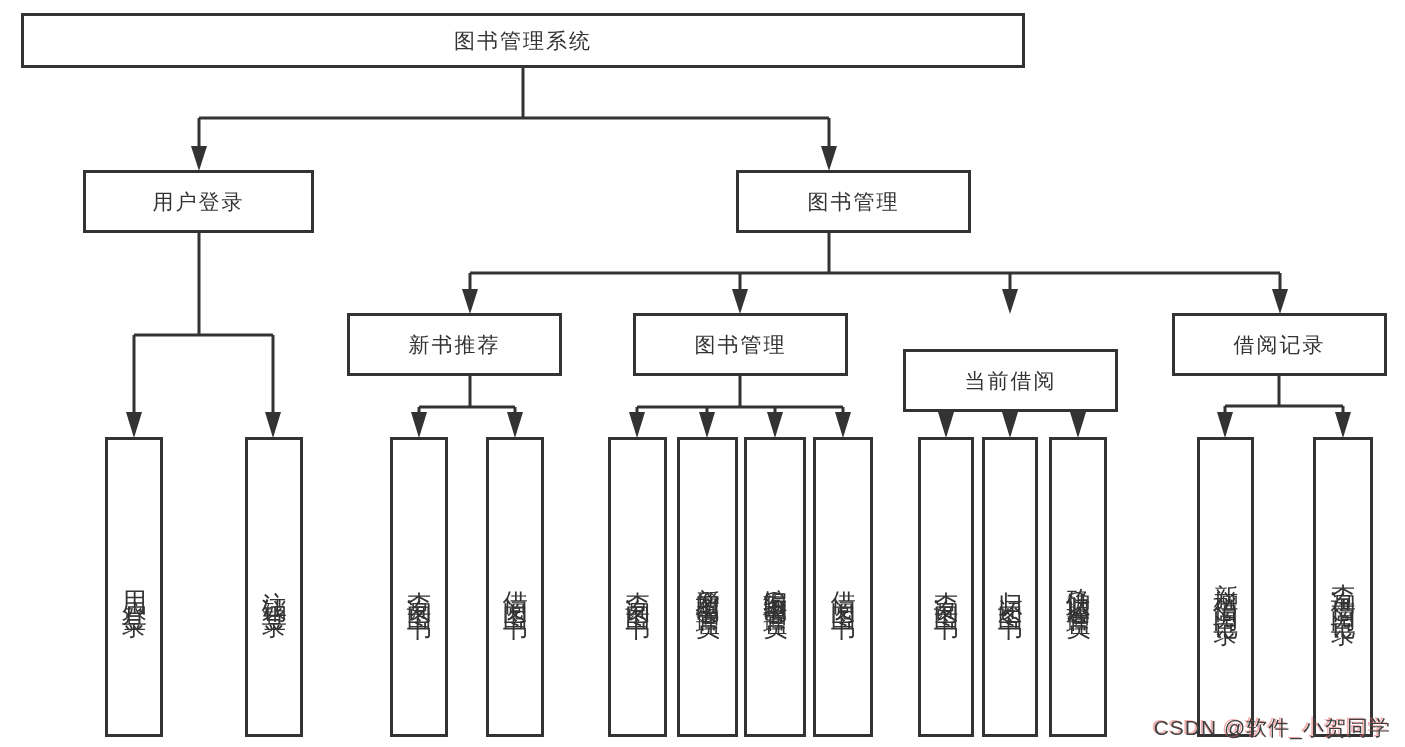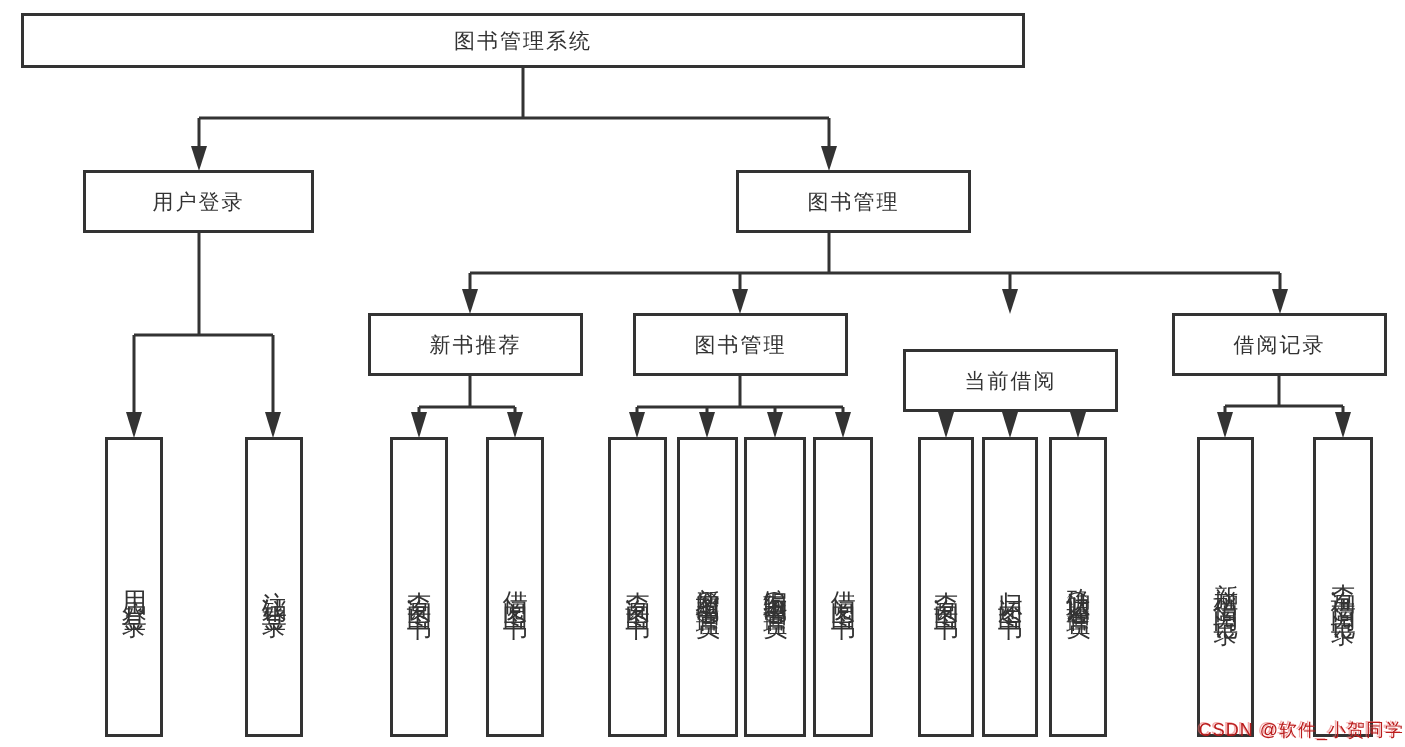--- a/index.html
+++ b/index.html
@@ -45,25 +45,25 @@
     font-size: 25px;
     letter-spacing: 8px;
     white-space: nowrap;
   }
   .leaf.tight span {
     font-size: 24px;
     letter-spacing: 4px;
   }
   .watermark {
     position: absolute;
-    right: 1px;
+    right: 14px;
     bottom: 5px;
-    font-size: 18px;
+    font-size: 21px;
     letter-spacing: 1px;
-    color: #b91c1c;
+    color: #404040;
     text-shadow: -2px -1px 0 rgba(239, 106, 106, 0.55);
     white-space: nowrap;
     z-index: 5;
   }
 </style>
 </head>
 <body>
 
 <div class="canvas">
 
@@ -121,21 +121,21 @@
     <span class="hlabel">图书管理系统</span>
   </div>
 
   <div class="box" style="left:83px; top:170px; width:231px; height:63px;">
     <span class="hlabel">用户登录</span>
   </div>
   <div class="box" style="left:736px; top:170px; width:235px; height:63px;">
     <span class="hlabel">图书管理</span>
   </div>
 
-  <div class="box" style="left:368px; top:313px; width:215px; height:63px;">
+  <div class="box" style="left:347px; top:313px; width:215px; height:63px;">
     <span class="hlabel">新书推荐</span>
   </div>
   <div class="box" style="left:633px; top:313px; width:215px; height:63px;">
     <span class="hlabel">图书管理</span>
   </div>
   <div class="box" style="left:903px; top:313px; width:215px; height:63px;margin-top:36px;">
     <span class="hlabel">当前借阅</span>
   </div>
   <div class="box" style="left:1172px; top:313px; width:215px; height:63px;">
     <span class="hlabel">借阅记录</span>

